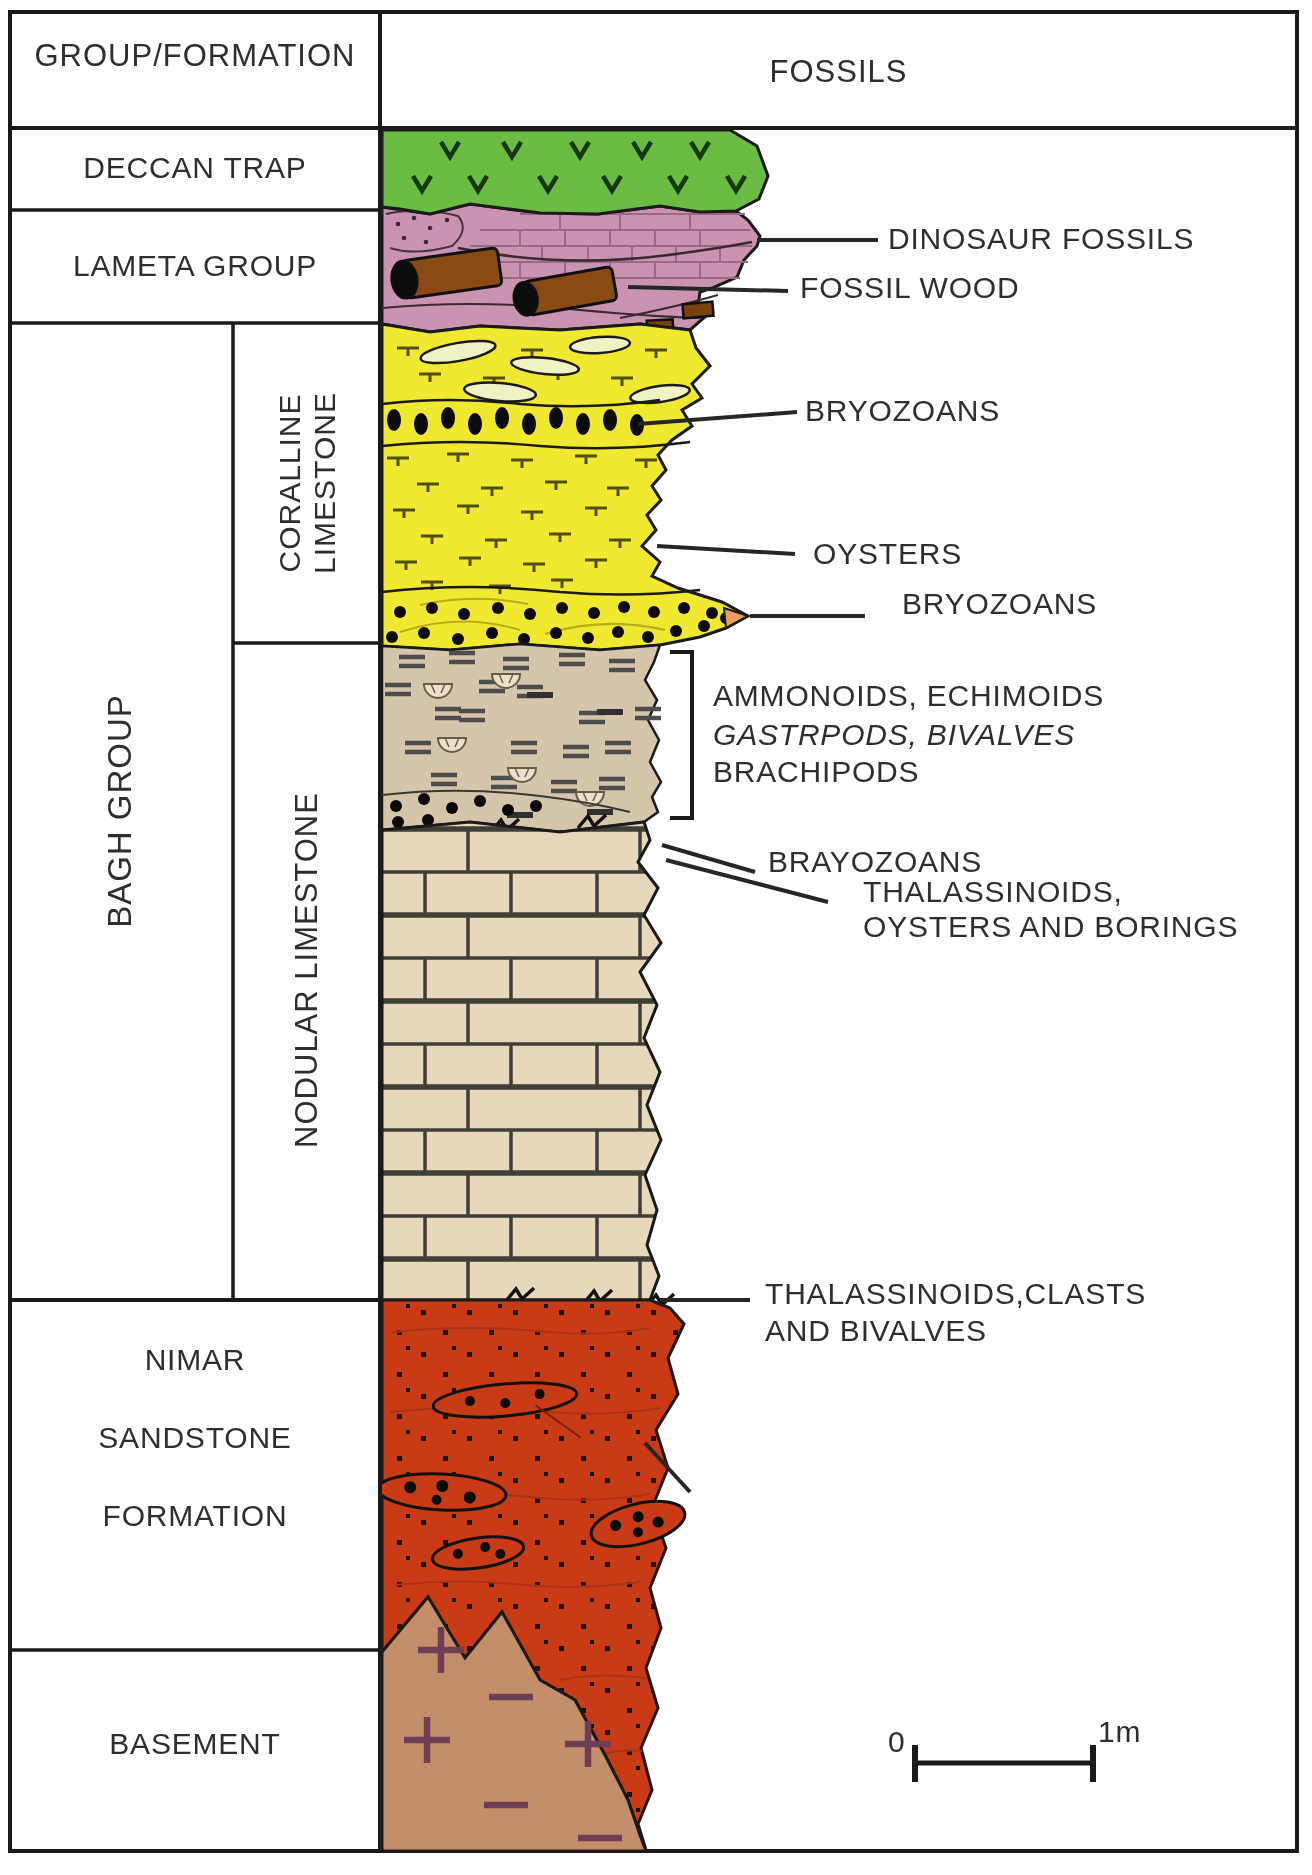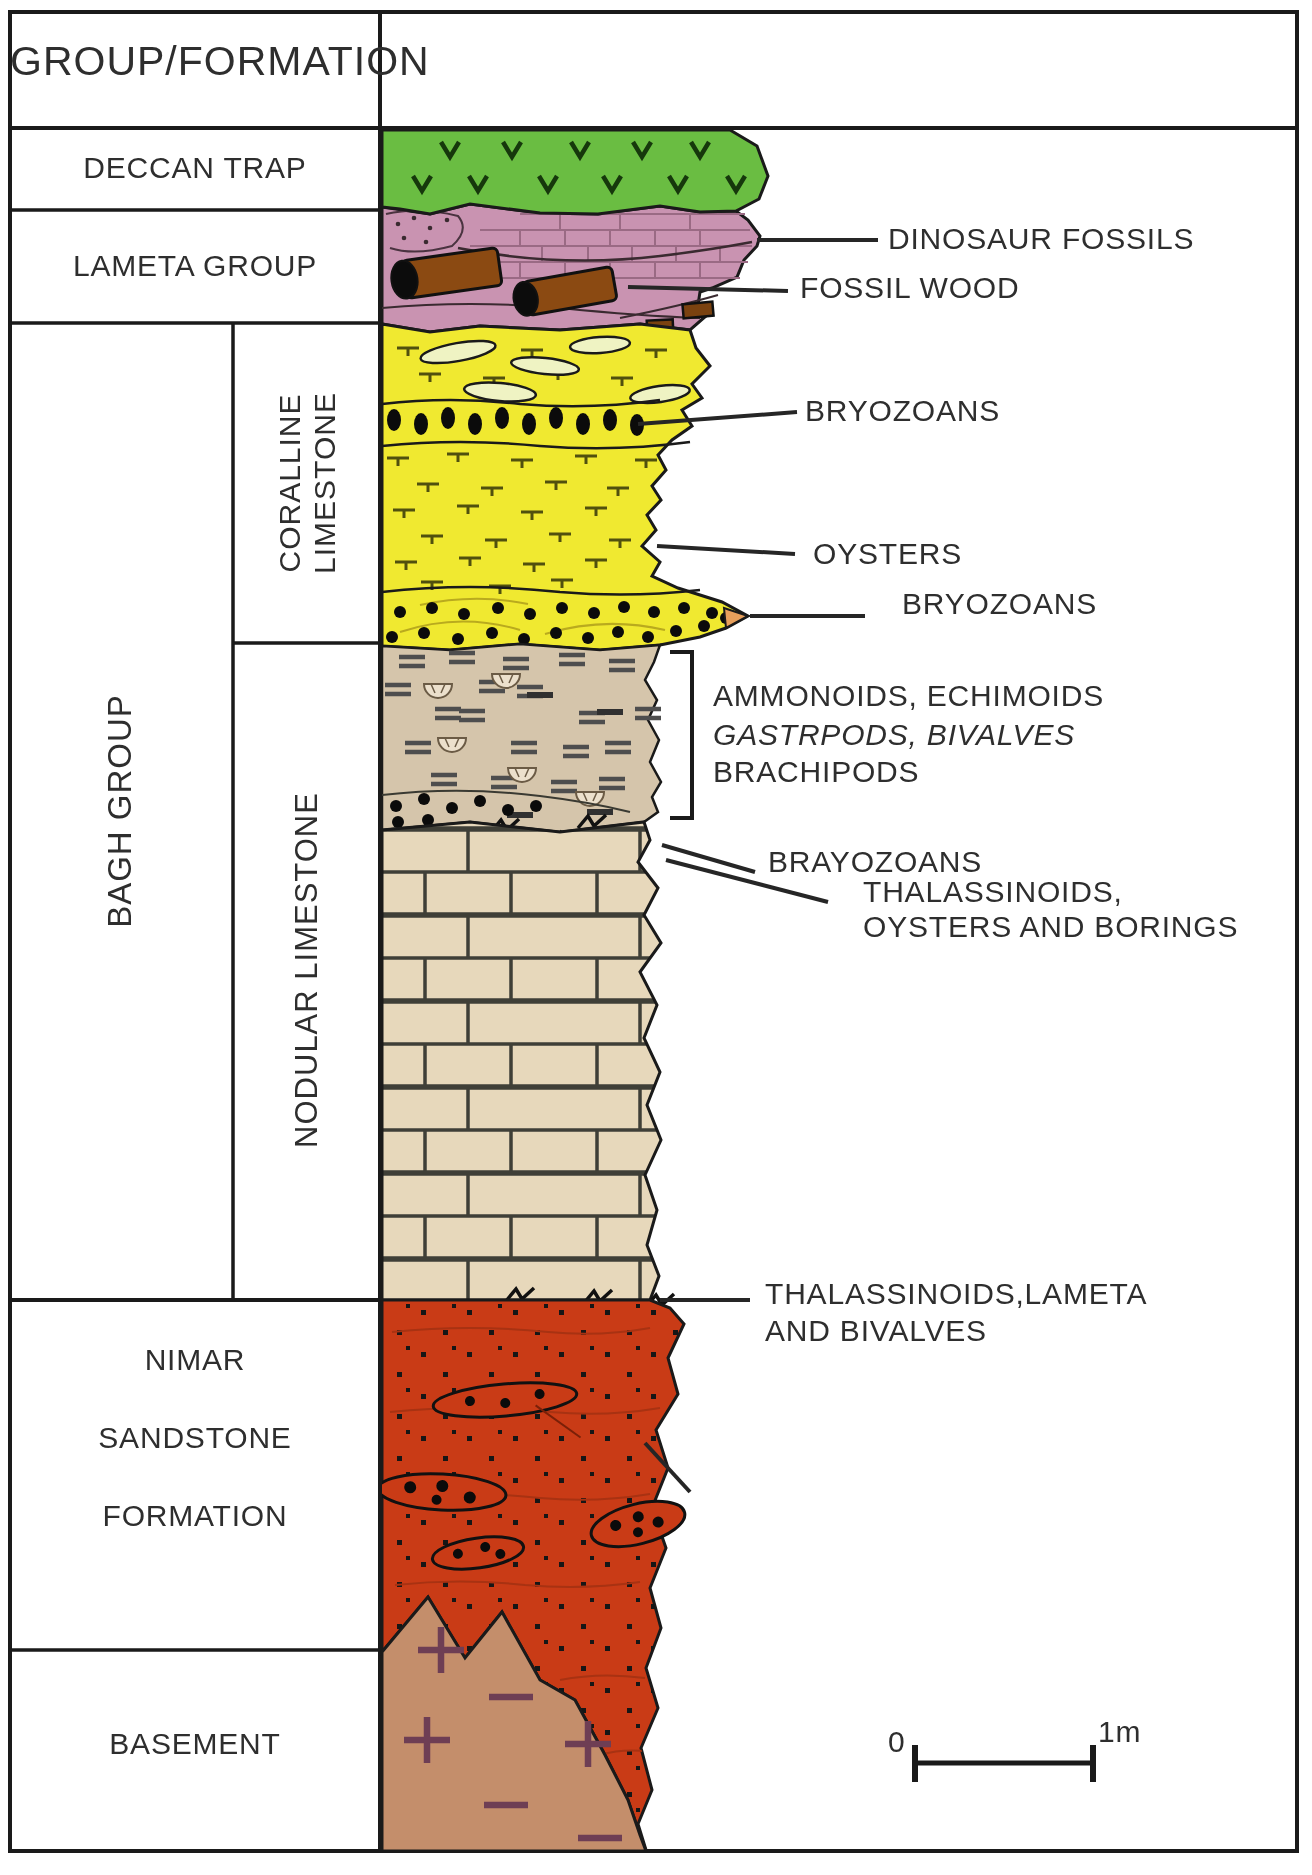--- a/index.html
+++ b/index.html
@@ -1,21 +1,21 @@
 <!DOCTYPE html>
 <html><head>
 <meta charset="utf-8">
 <style>
   html,body{margin:0;padding:0;background:#ffffff;}
   .stage{position:relative;width:1312px;height:1875px;background:#ffffff;
          font-family:"Liberation Sans",sans-serif;overflow:hidden;}
   svg.art{position:absolute;left:0;top:0;}
   .lbl{position:absolute;color:#2e2e2e;font-size:30px;letter-spacing:.8px;
        white-space:nowrap;line-height:1.05;}
-  .hdr{font-size:41px;letter-spacing:1px;}
+  .hdr{font-size:31px;letter-spacing:1px;}
   .cellcenter{text-align:center;}
   .rot{position:absolute;color:#2e2e2e;font-size:31px;letter-spacing:1px;white-space:nowrap;
        transform:translate(-50%,-50%) rotate(-90deg);line-height:1.15;text-align:center;}
 </style>
 </head>
 <body>
 
 <div class="stage">
 
 <svg class="art" width="1312" height="1875" viewBox="0 0 1312 1875">
@@ -352,20 +352,21 @@
     <path d="M645,1443 L690,1492"></path>
   </g>
   <path d="M670,652 H692 V818 H670" fill="none" stroke="#1a1a1a" stroke-width="4"></path>
   <g stroke="#1a1a1a">
     <path d="M915,1763 H1093" stroke-width="5"></path>
     <path d="M915,1745 V1782 M1093,1745 V1782" stroke-width="6"></path>
   </g>
 </svg>
 
 <div class="lbl hdr cellcenter" style="left:10px;top:40px;width:370px;">GROUP/FORMATION</div>
+<div class="lbl hdr cellcenter" style="left:380px;top:56px;width:917px;">FOSSILS</div>
 
 <div class="lbl cellcenter" style="left:10px;top:152px;width:370px;">DECCAN TRAP</div>
 <div class="lbl cellcenter" style="left:10px;top:250px;width:370px;">LAMETA GROUP</div>
 
 <div class="rot" style="left:120px;top:811px;font-size:33px;">BAGH GROUP</div>
 <div class="rot" style="left:307px;top:483px;font-size:30px;">
   <div>CORALLINE</div>
   <div>LIMESTONE</div>
 </div>
 <div class="rot" style="left:307px;top:970px;">NODULAR LIMESTONE</div>
@@ -382,20 +383,20 @@
 <div class="lbl" style="left:902px;top:588px;">BRYOZOANS</div>
 
 <div class="lbl" style="left:713px;top:680px;">AMMONOIDS, ECHIMOIDS</div>
 <div class="lbl" style="left:713px;top:719px;font-style:italic;">GASTRPODS, BIVALVES</div>
 <div class="lbl" style="left:713px;top:756px;">BRACHIPODS</div>
 
 <div class="lbl" style="left:768px;top:846px;">BRAYOZOANS</div>
 <div class="lbl" style="left:863px;top:876px;">THALASSINOIDS,</div>
 <div class="lbl" style="left:863px;top:911px;">OYSTERS AND BORINGS</div>
 
-<div class="lbl" style="left:765px;top:1278px;">THALASSINOIDS,LAMETA</div>
+<div class="lbl" style="left:765px;top:1278px;">THALASSINOIDS,CLASTS</div>
 <div class="lbl" style="left:765px;top:1315px;">AND BIVALVES</div>
 
 
 <div class="lbl" style="left:888px;top:1726px;">0</div>
 <div class="lbl" style="left:1098px;top:1716px;">1m</div>
 
 </div>
 
 </body></html>

